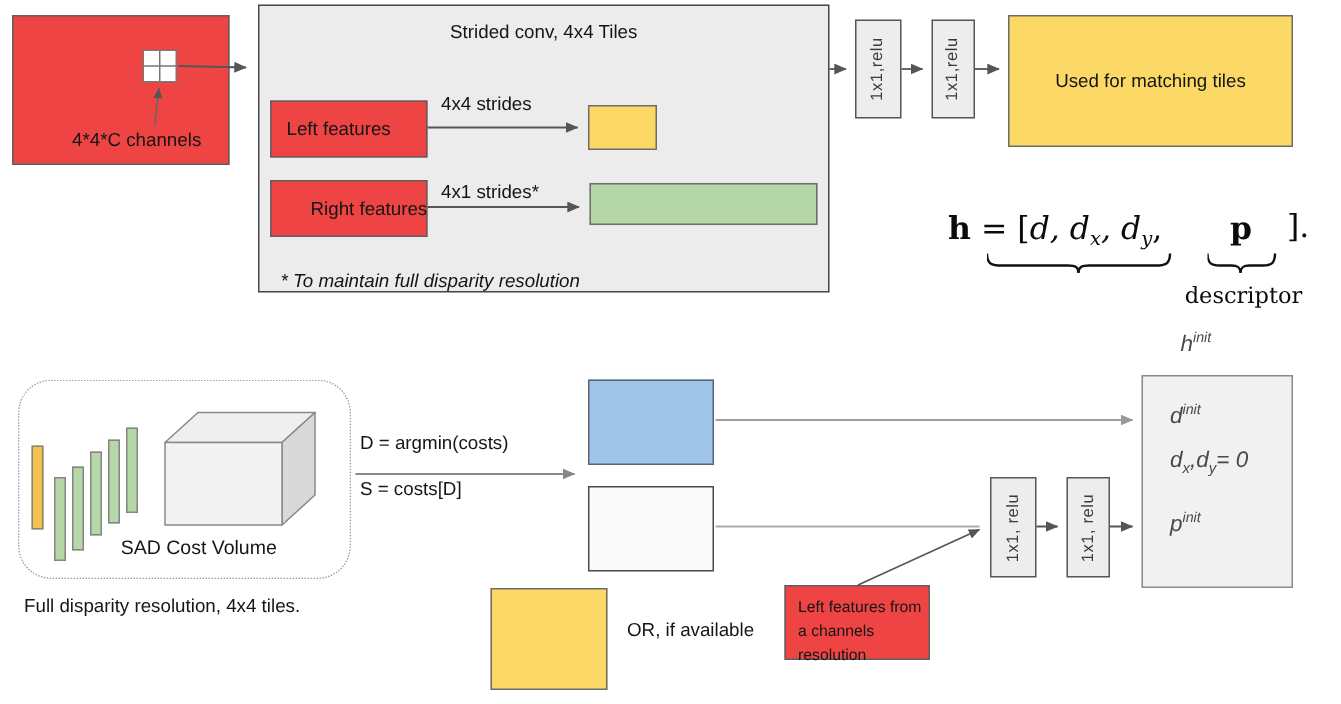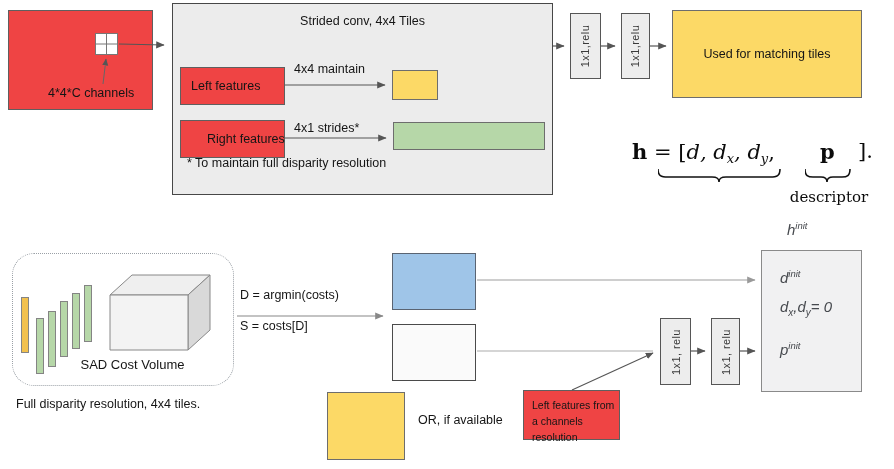--- a/index.html
+++ b/index.html
@@ -45,30 +45,30 @@
     <line x1="0.5" y1="11" x2="22.5" y2="11" stroke="#777"></line>
   </svg>
   <div class="abs lbl" style="left:48px;top:86px;">4*4*C channels</div>
 
   <div class="abs panel" style="left:172px;top:3px;width:381px;height:192px;"></div>
   <div class="abs lbl" style="left:172px;top:14px;width:381px;text-align:center;">Strided conv, 4x4 Tiles</div>
 
   <div class="abs box orange center" style="left:180px;top:67px;width:105px;height:38px;justify-content:flex-start;padding-left:10px;">
     <span class="lbl">Left features</span>
   </div>
-  <div class="abs lbl" style="left:294px;top:62px;">4x4 maintain</div>
+  <div class="abs lbl" style="left:294px;top:62px;">4x4 strides</div>
   <div class="abs box yellow" style="left:392px;top:70px;width:46px;height:30px;border-color:#6d6d6d;"></div>
 
   <div class="abs box orange center" style="left:180px;top:120px;width:105px;height:38px;justify-content:flex-start;padding-left:26px;">
     <span class="lbl">Right features</span>
   </div>
   <div class="abs lbl" style="left:294px;top:121px;">4x1 strides*</div>
   <div class="abs box green" style="left:393px;top:122px;width:152px;height:28px;border-color:#6d6d6d;"></div>
 
-  <div class="abs lbl" style="left:187px;top:156px;">* To maintain full disparity resolution</div>
+  <div class="abs lbl" style="left:187px;top:180px;font-style:italic;">* To maintain full disparity resolution</div>
 
   <div class="abs relu center" style="left:570px;top:13px;width:31px;height:66px;">
     <span class="vtext">1x1,relu</span>
   </div>
   <div class="abs relu center" style="left:621px;top:13px;width:29px;height:66px;">
     <span class="vtext">1x1,relu</span>
   </div>
 
   <div class="abs box yellow center" style="left:672px;top:10px;width:190px;height:88px;border-color:#6d6d6d;">
     <span class="lbl">Used for matching tiles</span>

